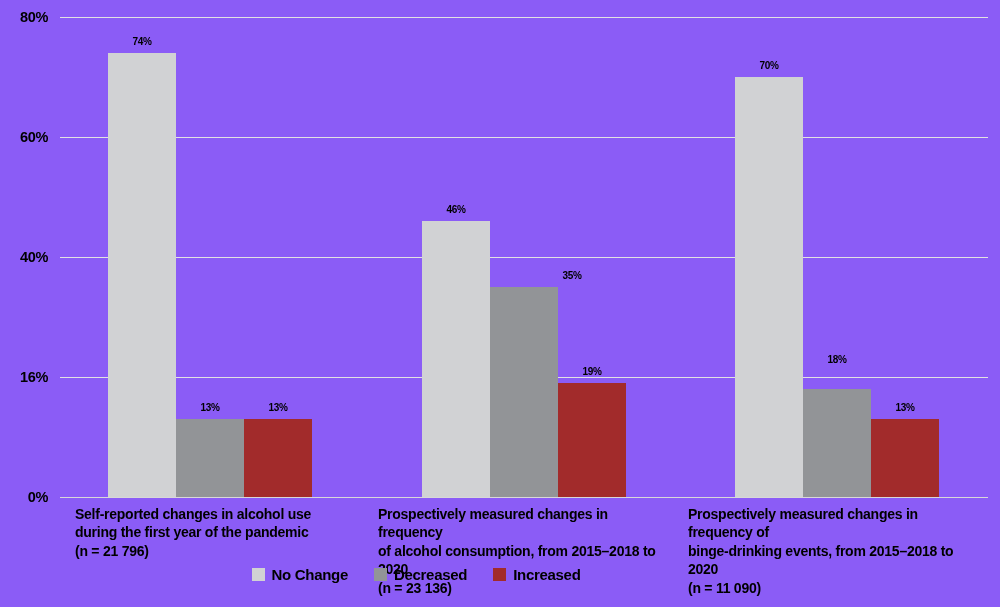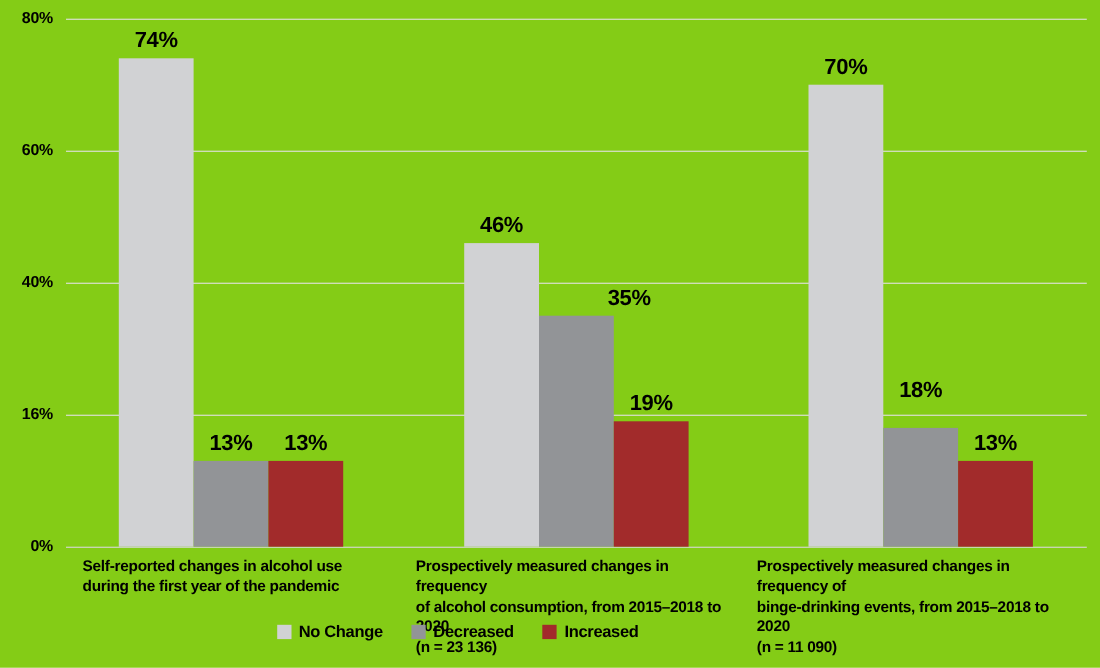--- a/index.html
+++ b/index.html
@@ -12,21 +12,21 @@
     width: 1000px;
     height: 607px;
     font-family: "Liberation Sans", sans-serif;
     color: #000000;
     overflow: hidden;
   }
   #chart-root {
     position: relative;
     width: 1000px;
     height: 607px;
-    background: #84cc16;
+    background: #8b5cf6;
   }
 
   
   #plot-area {
     position: absolute;
     left: 60px;
     top: 17px;
     width: 928px;
     height: 480px;
   }
@@ -60,21 +60,21 @@
     position: absolute;
     bottom: 0;
   }
   .bar.nochange  { background: #d1d2d4; }
   .bar.decreased { background: #929497; }
   .bar.increased { background: #a22b2b; }
 
   .bar-value {
     position: absolute;
     text-align: center;
-    font-size: 20px;
+    font-size: 10px;
     font-weight: bold;
     color: #000000;
     line-height: 1;
     white-space: nowrap;
     letter-spacing: -0.3px;
   }
 
   
   .cat-label {
     position: absolute;
@@ -160,20 +160,21 @@
         <div class="bar-value" style="left: 743px; width: 68px; bottom: 132px;">18%</div>
         <div class="bar increased" style="left: 811px; width: 68px; height: 78px;"></div>
         <div class="bar-value" style="left: 811px; width: 68px; bottom: 84px;">13%</div>
       </div>
   </div>
 
   <div id="cat-labels">
       <div class="cat-label" style="left: 75px; width: 270px;">
         <span class="cat-line">Self-reported changes in alcohol use</span>
         <span class="cat-line">during the first year of the pandemic</span>
+        <span class="cat-line">(n = 21 796)</span>
       </div>
       <div class="cat-label" style="left: 378px; width: 290px;">
         <span class="cat-line">Prospectively measured changes in frequency</span>
         <span class="cat-line">of alcohol consumption, from 2015–2018 to 2020</span>
         <span class="cat-line">(n = 23 136)</span>
       </div>
       <div class="cat-label" style="left: 688px; width: 296px;">
         <span class="cat-line">Prospectively measured changes in frequency of</span>
         <span class="cat-line">binge-drinking events, from 2015–2018 to 2020</span>
         <span class="cat-line">(n = 11 090)</span>

